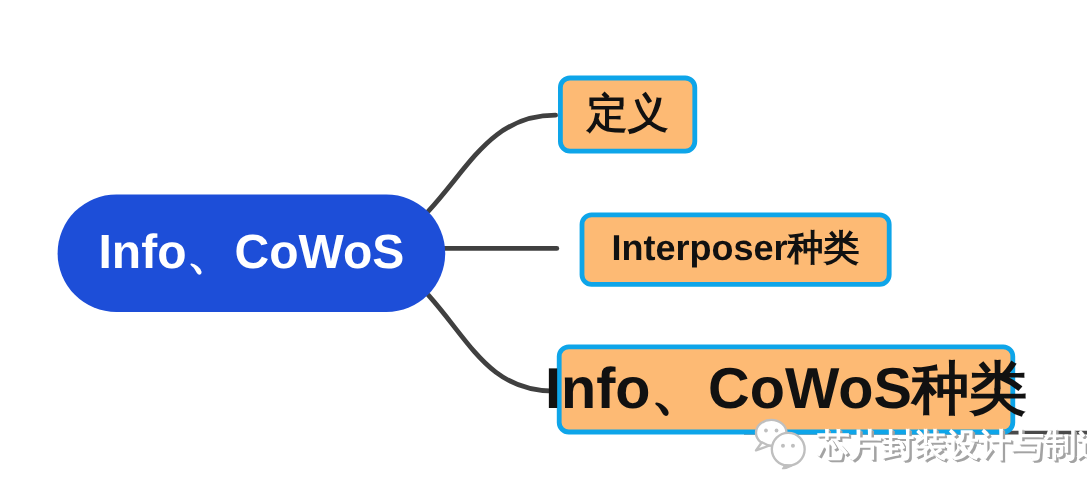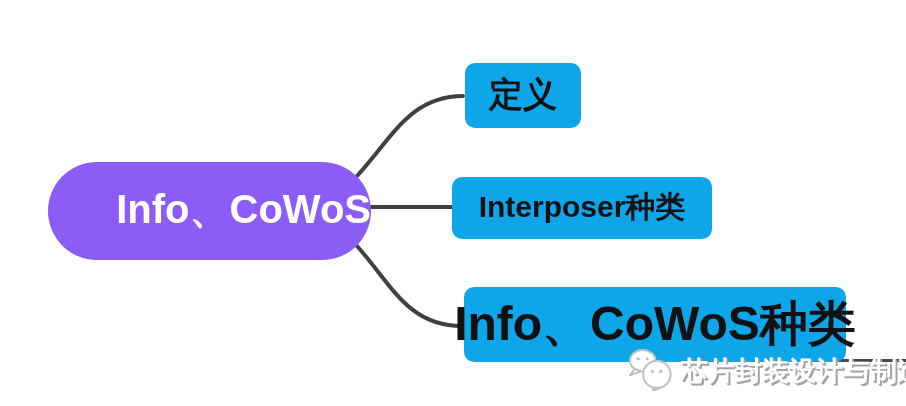--- a/index.html
+++ b/index.html
@@ -33,38 +33,38 @@
     color: #ffffff;
     font-size: 40px;
     font-weight: bold;
     letter-spacing: 0px;
     white-space: nowrap;
     transform: translateY(-2px);
   }
   .branch-node {
     position: absolute;
     box-sizing: border-box;
-    background: #0ea5e9;
-    border: 6px solid #0ea5e9;
+    background: #fdba74;
+    border: 4px solid #0ea5e9;
     border-radius: 10px;
     display: flex;
     align-items: center;
     justify-content: center;
     z-index: 2;
     cursor: default;
   }
   .branch-node .label {
     color: #111111;
     font-weight: bold;
     white-space: nowrap;
     transform: translateY(-1px);
   }
   .branch-definition   { left: 465px; top: 63px;  width: 116px; height: 65px; }
   .branch-definition .label { font-size: 34px; }
-  .branch-interposer   { left: 452px; top: 177px; width: 260px; height: 62px; }
+  .branch-interposer   { left: 483px; top: 177px; width: 260px; height: 62px; }
   .branch-interposer .label { font-size: 30px; }
   .branch-types        { left: 464px; top: 287px; width: 382px; height: 75px; }
   .branch-types .label { font-size: 48px; }
 
   .watermark {
     position: absolute;
     left: 0; top: 0;
     width: 906px; height: 406px;
     z-index: 3;
     pointer-events: none;
@@ -90,21 +90,21 @@
 
 <div class="canvas">
 
   <svg class="connector-layer" viewBox="0 0 906 406" xmlns="http://www.w3.org/2000/svg">
     <path d="M 357 176 C 392 138, 410 96, 463 96" fill="none" stroke-width="4" stroke-linecap="round" style="stroke: rgb(64, 64, 64);"></path>
     <path d="M 369 207 L 464 207" fill="none" stroke-width="4" stroke-linecap="round" style="stroke: rgb(64, 64, 64);"></path>
     <path d="M 357 246 C 392 285, 408 326, 462 326" fill="none" stroke-width="4" stroke-linecap="round" style="stroke: rgb(64, 64, 64);"></path>
     <path d="M 620 360.5 L 906 360.5" fill="none" stroke-width="3" style="stroke: rgb(74, 74, 74);"></path>
   </svg>
 
-  <div class="root-node" style="background: #8b5cf6; justify-content: flex-end;">
+  <div class="root-node" style="background: #1d4ed8;">
     <span class="label" style="color: rgb(255, 255, 255);">Info、CoWoS</span>
   </div>
 
   <div class="branch-node branch-definition">
     <span class="label">定义</span>
   </div>
 
   <div class="branch-node branch-interposer">
     <span class="label">Interposer种类</span>
   </div>

